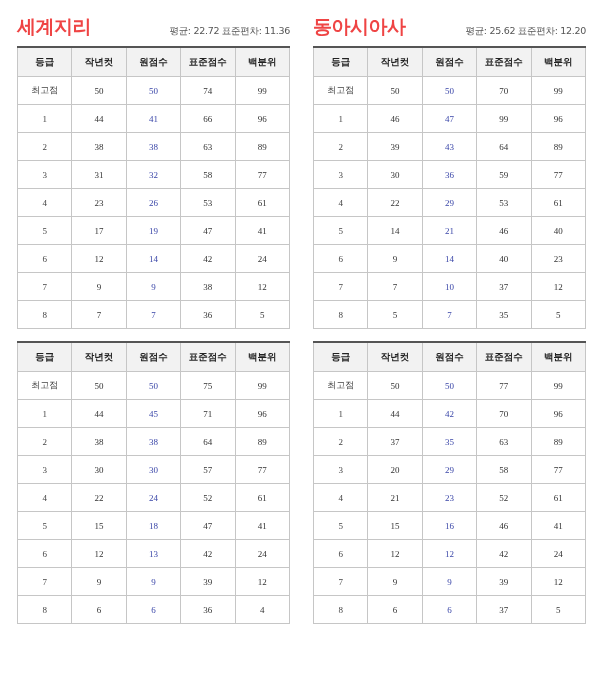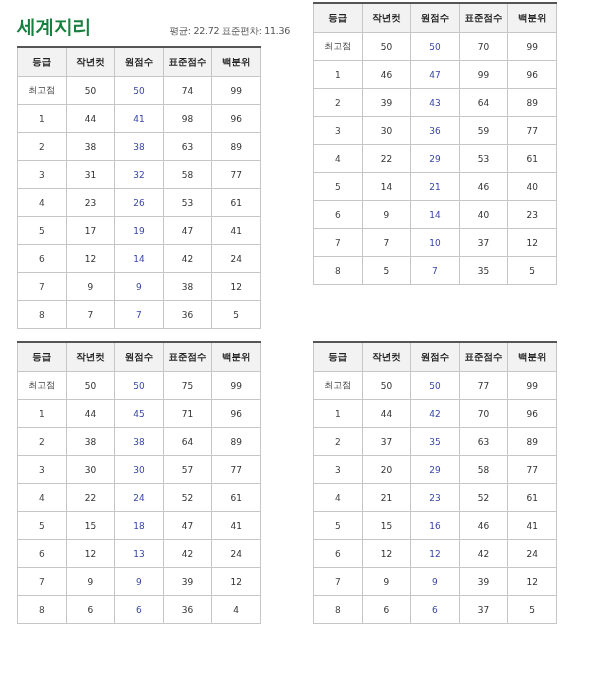--- a/index.html
+++ b/index.html
@@ -1,25 +1,25 @@
 <!DOCTYPE html>
 <html><head>
 <meta charset="utf-8">
 <style>
   html, body { margin: 0; padding: 0; background: #ffffff; }
   body { width: 600px; height: 697px; position: relative; overflow: hidden;
          font-family: "DejaVu Sans", "Liberation Sans", sans-serif; color: #222; }
   .block { position: absolute; width: 273px; }
   .block-head { position: relative; height: 44px; }
   .title { position: absolute; left: 0; bottom: 6px; font-size: 19px; font-weight: bold;
-           color: #15803d; letter-spacing: -0.5px; margin: 0; }
+           color: #ef4444; letter-spacing: -0.5px; margin: 0; }
   .stats { position: absolute; right: 0; bottom: 8px; font-size: 9.5px; color: #555;
            letter-spacing: -0.3px; margin-left: 13px; }
-  table.grade { width: 244px; border-collapse: collapse; table-layout: fixed;
-                border-top: 2px solid #555; }
+  table.grade { width: 273px; border-collapse: collapse; table-layout: fixed;
+                border-top: 2px solid #555; font-family: Liberation Serif, serif; }
   table.grade th, table.grade td { border: 1px solid #c6c6c6; text-align: center;
                 font-size: 9px; padding: 0; }
   table.grade th { background: #f2f2f2; height: 28px; font-weight: bold; color: #222; font-size: 9.5px; }
   table.grade td { height: 27px; color: #333; background: #fff; }
   table.grade td.raw { color: #3a46a8; }
   table.grade td.grade-cell { color: #444; }
 </style>
 </head>
 <body>
 
@@ -43,21 +43,21 @@
           <td class="grade-cell">최고점</td>
           <td>50</td>
           <td class="raw">50</td>
           <td>74</td>
           <td>99</td>
         </tr>
         <tr>
           <td class="grade-cell">1</td>
           <td>44</td>
           <td class="raw">41</td>
-          <td>98</td>
+          <td>66</td>
           <td>96</td>
         </tr>
         <tr>
           <td class="grade-cell">2</td>
           <td>38</td>
           <td class="raw">38</td>
           <td>63</td>
           <td>89</td>
         </tr>
         <tr>
@@ -100,20 +100,24 @@
           <td>7</td>
           <td class="raw">7</td>
           <td>36</td>
           <td>5</td>
         </tr>
       </tbody>
     </table>
 </div>
 
 <div class="block" style="left:313px; top:2px;">
+  <div class="block-head">
+    <h2 class="title">동아시아사</h2>
+    <span class="stats">평균: 25.62 표준편차: 12.20</span>
+  </div>
   <table class="grade">
       <thead>
         <tr>
           <th>등급</th>
           <th>작년컷</th>
           <th>원점수</th>
           <th>표준점수</th>
           <th>백분위</th>
         </tr>
       </thead>

